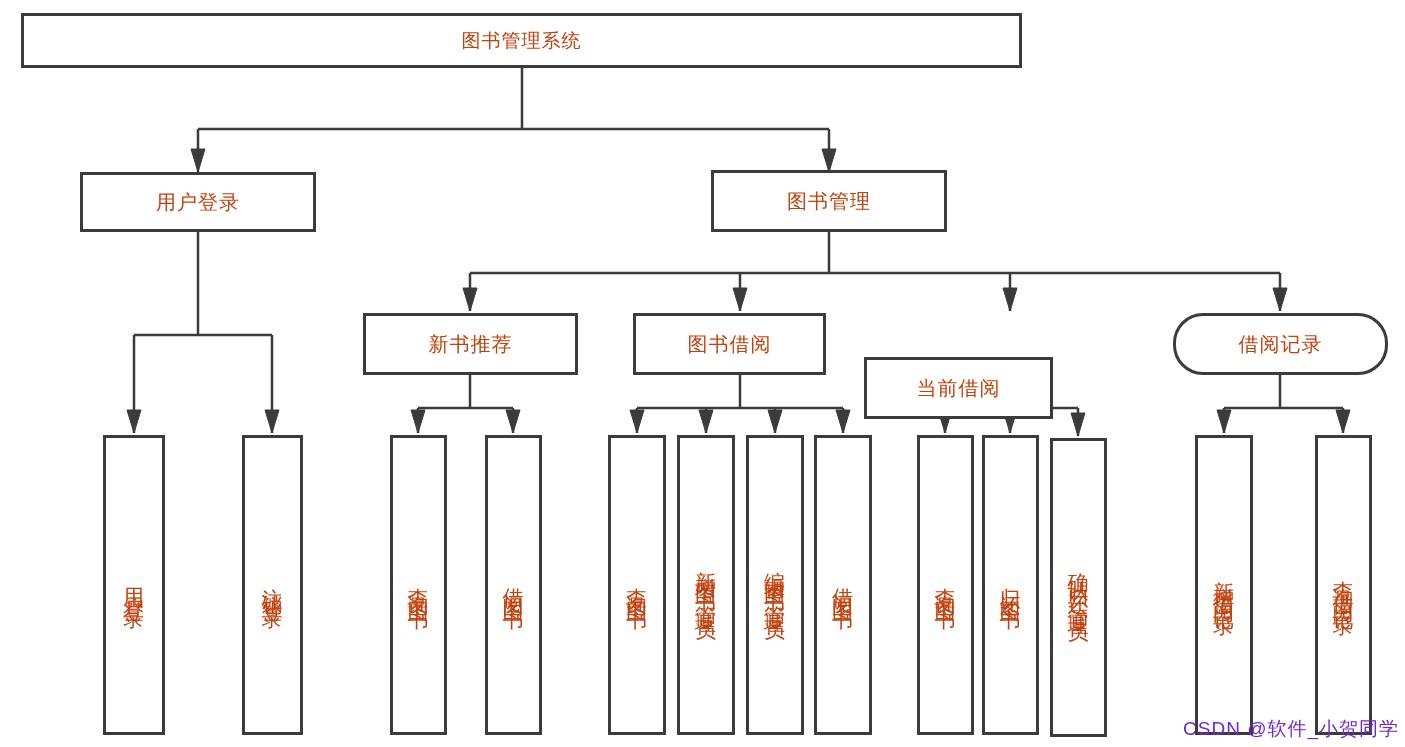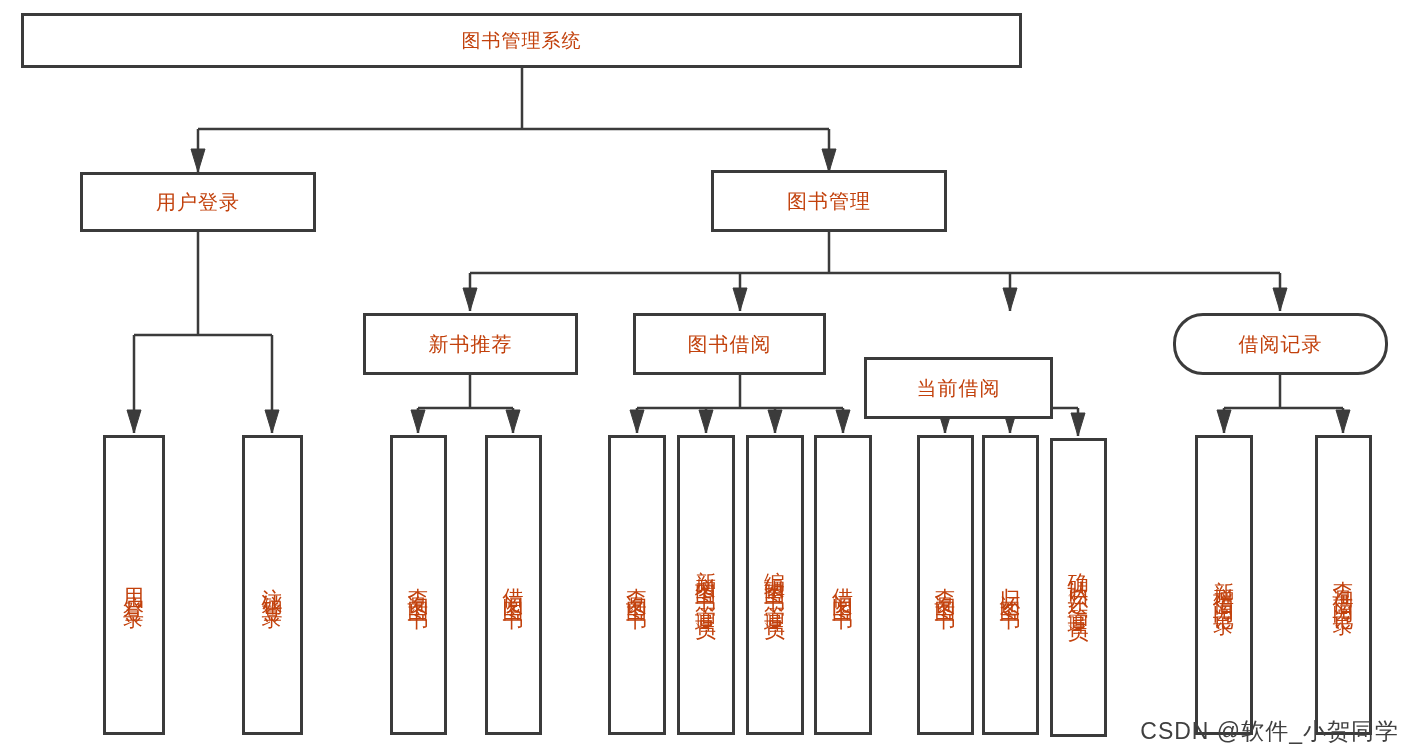--- a/index.html
+++ b/index.html
@@ -43,22 +43,22 @@
     writing-mode: vertical-rl;
     letter-spacing: 7px;
     line-height: 1;
     white-space: nowrap;
   }
 
   .watermark {
     position: absolute;
     top: 716px;
     right: 6px;
-    font-size: 23px;
-    color: #404040;
+    font-size: 19px;
+    color: #6d28d9;
     letter-spacing: 1px;
     white-space: nowrap;
   }
 </style>
 </head>
 <body>
 
 <div class="canvas">
 
   <svg class="connectors" width="1405" height="747" viewBox="0 0 1405 747" xmlns="http://www.w3.org/2000/svg">

